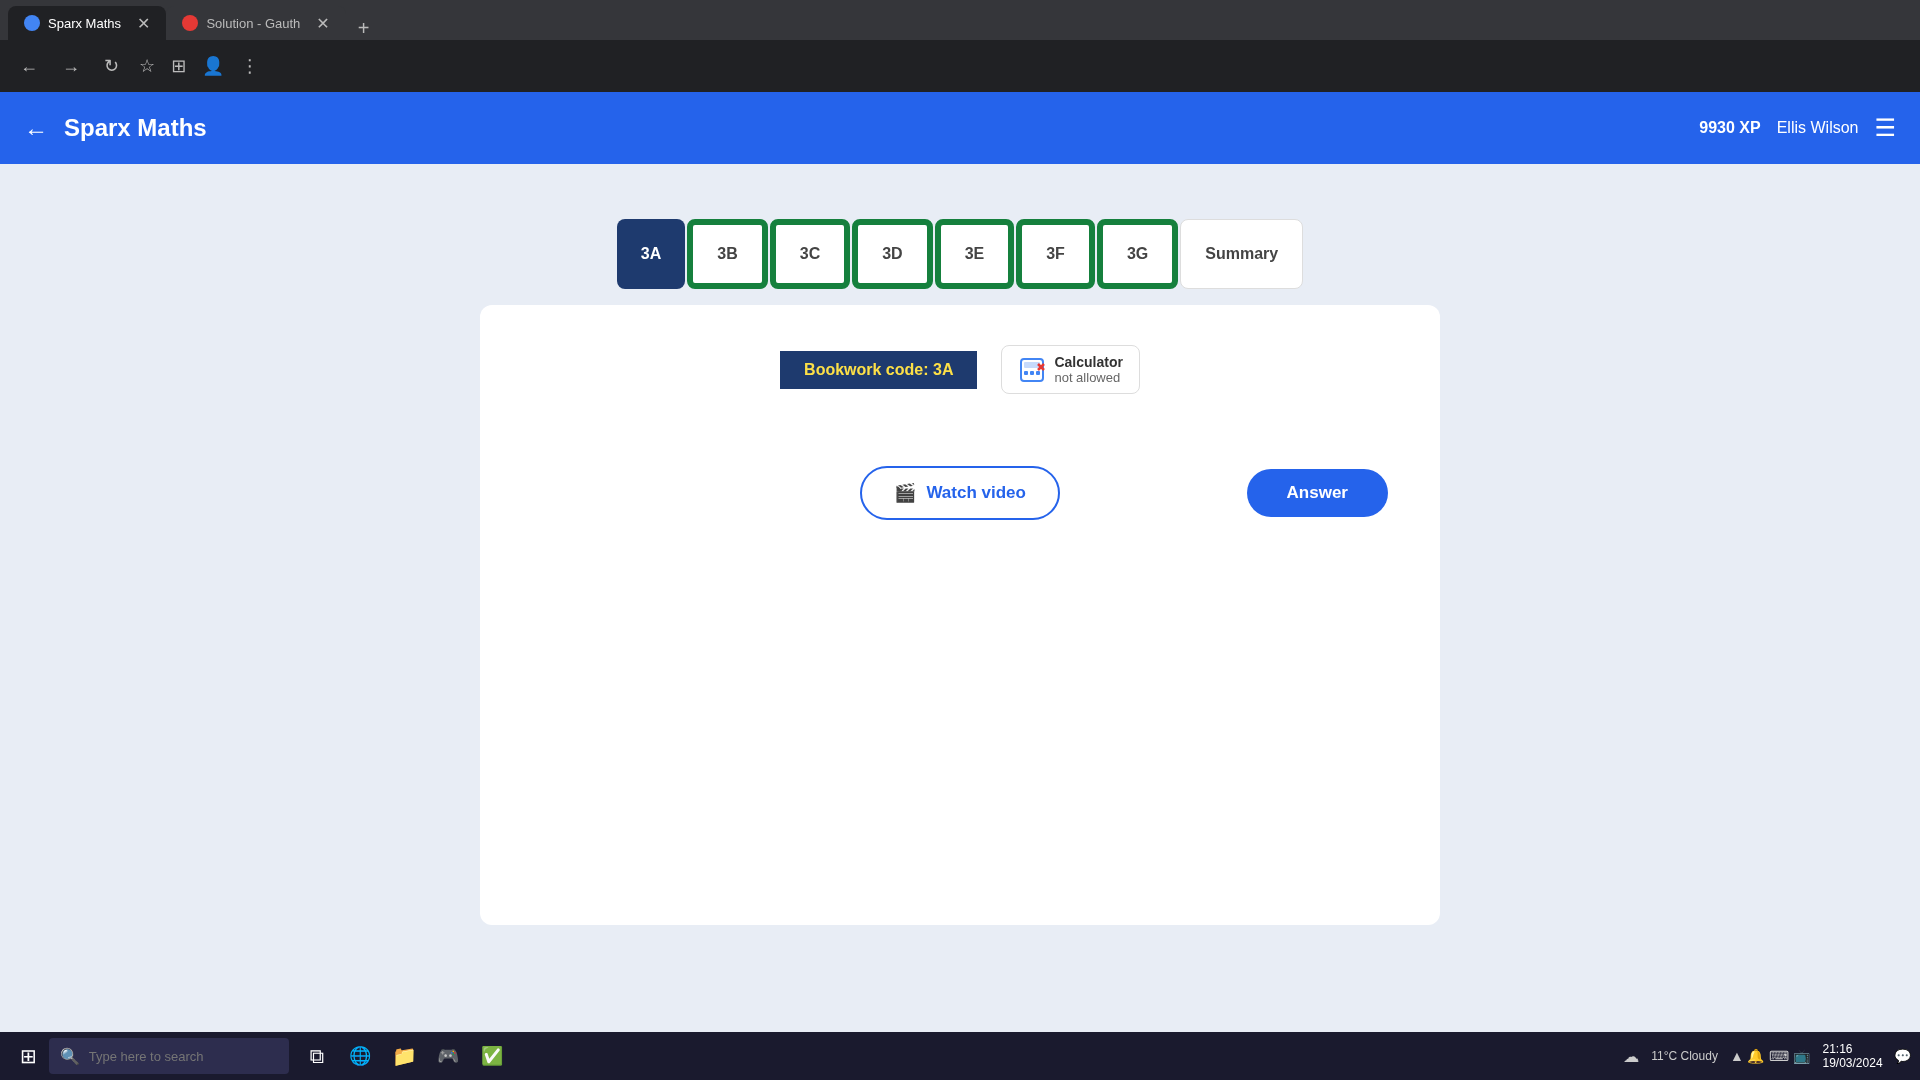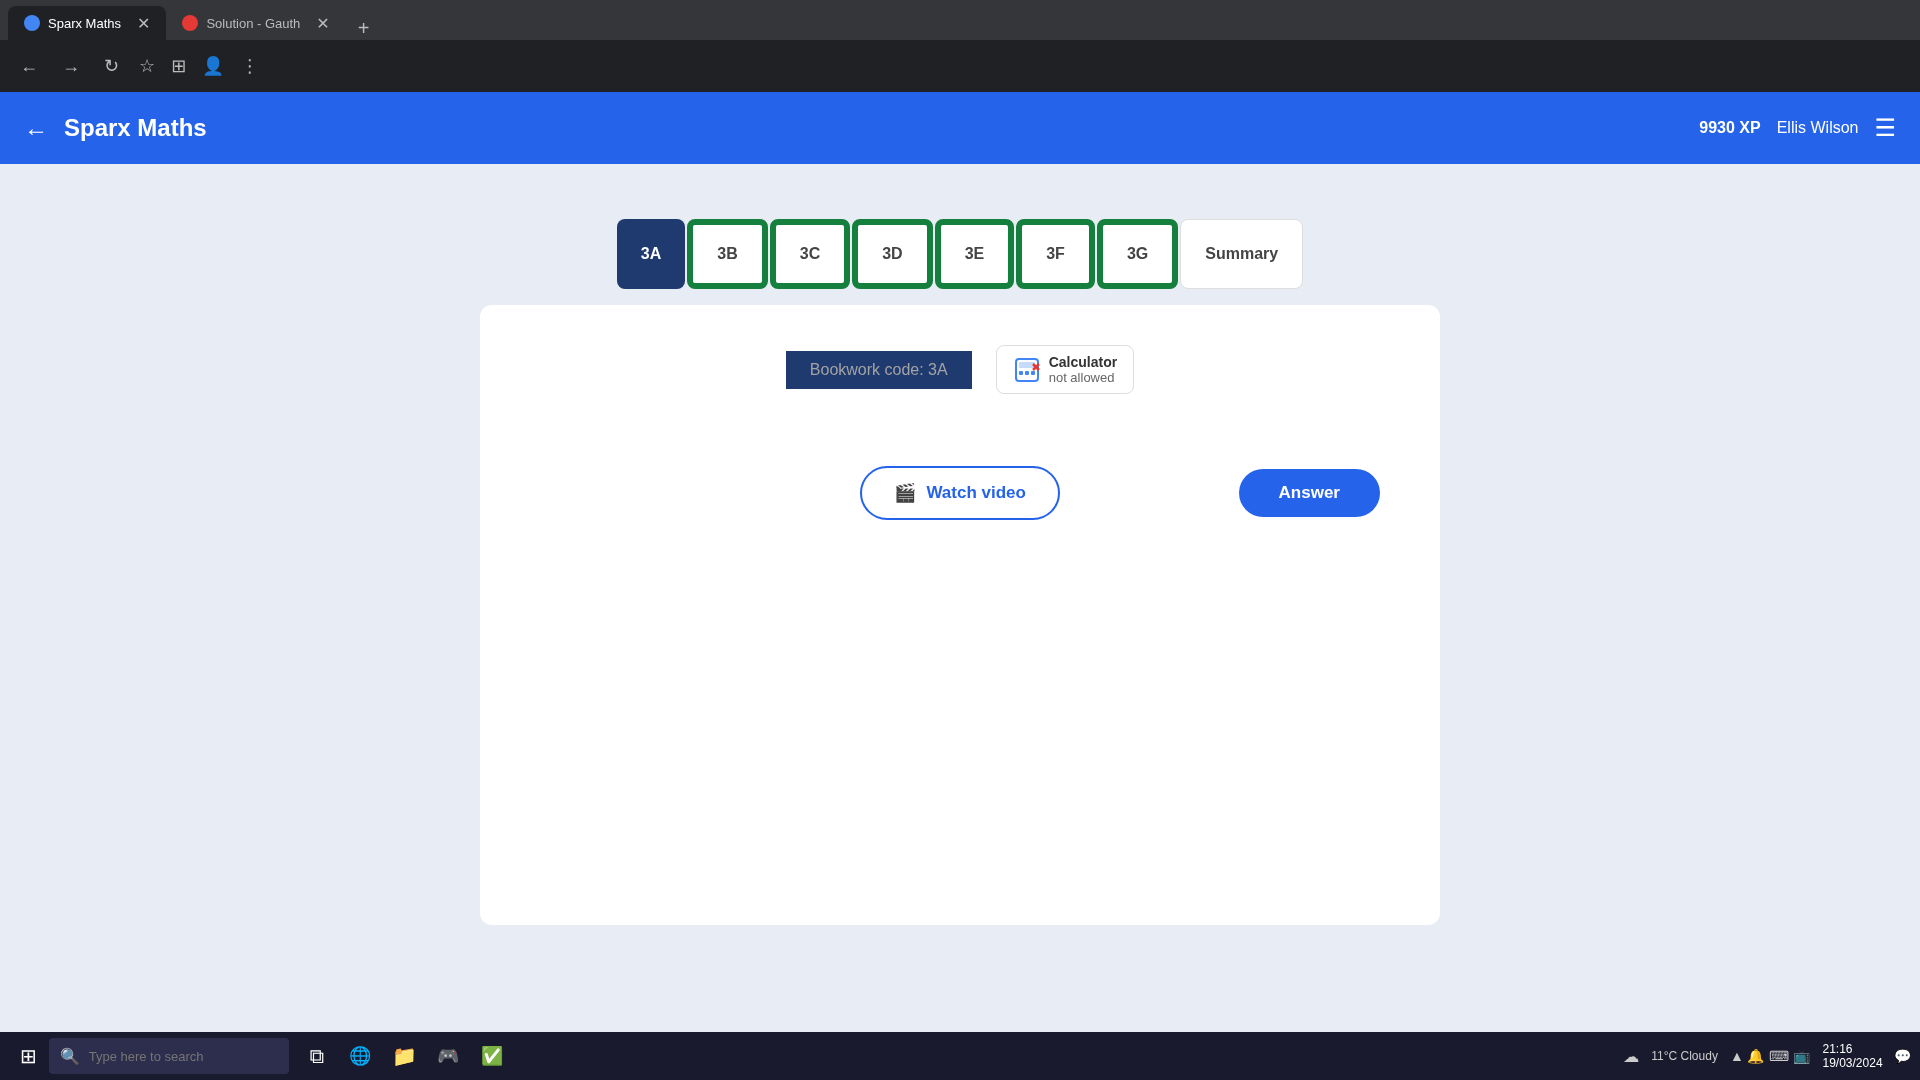--- a/index.html
+++ b/index.html
@@ -37,33 +37,33 @@
     .task-tab.active { background: #1e3a6e; color: white; }
     .task-tab.inactive { background: white; color: #444; border: 6px solid #15803d; text-align: right; }
     .task-tab.summary { background: white; color: #444; border: 1px solid #ddd; }
 
     
     .content-area { margin: 0 auto; width: 960px; background: white; border-radius: 12px; min-height: 620px; padding: 32px; position: relative; margin-left: 240px; margin-right: 240px; }
     .content-wrapper { display: flex; flex-direction: column; align-items: center; padding: 0 16px; }
 
     
     .info-bar { display: flex; align-items: center; justify-content: center; gap: 24px; margin-bottom: 48px; padding-top: 8px; }
-    .bookwork-badge { background: #1e3a6e; color: #a3a3a3; padding: 10px 24px; border-radius: 0; font-size: 16px; font-weight: 400; }
+    .bookwork-badge { background: #1e3a6e; color: #fde047; padding: 10px 24px; border-radius: 0; font-size: 16px; font-weight: 700; }
     .calc-status { display: flex; align-items: center; gap: 8px; font-size: 14px; color: #555; border: 1px solid #ddd; border-radius: 8px; padding: 8px 16px; }
     .calc-icon { position: relative; display: inline-block; width: 28px; height: 28px; }
     .calc-icon svg { width: 28px; height: 28px; }
 
     
     .question-area { flex: 1; display: flex; align-items: center; justify-content: center; min-height: 320px; width: 100%; }
     .question-text { font-size: 32px; color: #222; text-align: center; line-height: 1.5; }
 
     
     .bottom-bar { display: flex; align-items: center; justify-content: center; padding: 24px 0 16px 0; width: 100%; position: relative; }
     .watch-video-btn { background: white; border: 2px solid #2563eb; color: #2563eb; padding: 14px 32px; border-radius: 32px; font-size: 17px; font-weight: 600; cursor: pointer; display: flex; align-items: center; gap: 10px; }
-    .answer-btn { background: #2563eb; color: white; padding: 14px 40px; border-radius: 32px; font-size: 17px; font-weight: 600; cursor: pointer; border: none; position: absolute; right: 12px; }
+    .answer-btn { background: #2563eb; color: white; padding: 14px 40px; border-radius: 32px; font-size: 17px; font-weight: 600; cursor: pointer; border: none; position: absolute; right: 4px; }
 
     
     .taskbar { background: #1a1a2e; height: 48px; display: flex; align-items: center; padding: 0 8px; position: fixed; bottom: 0; width: 1920px; }
     .taskbar-start { background: none; border: none; color: white; font-size: 20px; padding: 4px 12px; cursor: pointer; }
     .taskbar-search { display: flex; align-items: center; background: #2d2d4e; border-radius: 4px; padding: 4px 12px; gap: 8px; height: 36px; width: 240px; }
     .taskbar-search input { background: none; border: none; color: white; font-size: 13px; outline: none; width: 100%; }
     .taskbar-apps { display: flex; gap: 4px; margin-left: 8px; }
     .taskbar-app-btn { background: none; border: none; width: 40px; height: 40px; display: flex; align-items: center; justify-content: center; cursor: pointer; border-radius: 4px; font-size: 20px; }
     .taskbar-right { margin-left: auto; display: flex; align-items: center; gap: 12px; color: #ccc; font-size: 12px; }
     .taskbar-time { color: #ffffff; font-size: 12px; }

